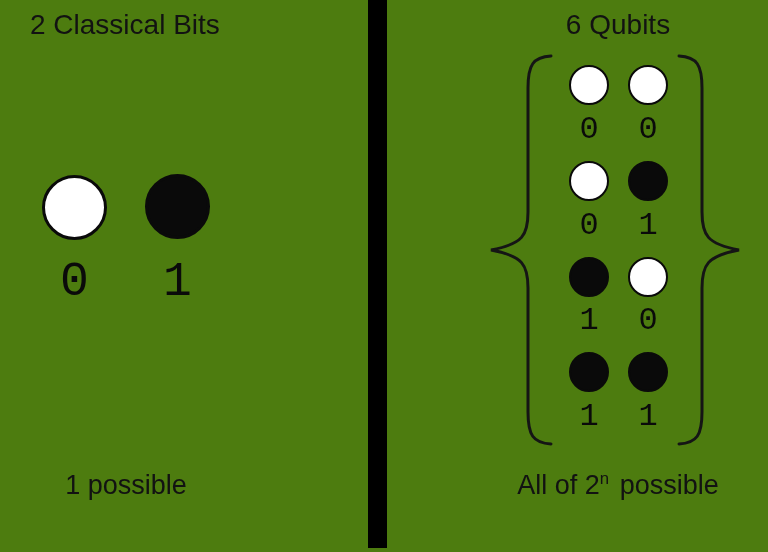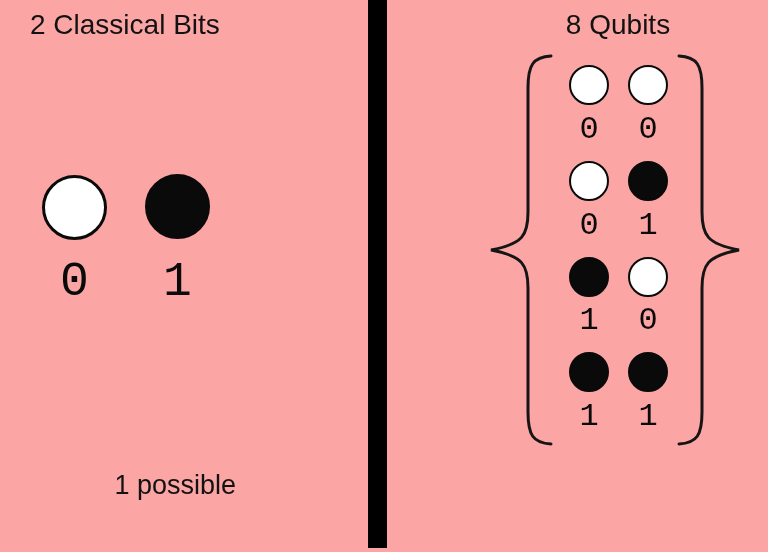--- a/index.html
+++ b/index.html
@@ -1,20 +1,20 @@
 <!DOCTYPE html>
 <html><head>
 <meta charset="utf-8">
 <style>
   html, body { margin: 0; padding: 0; }
   .canvas {
     position: relative;
     width: 768px;
     height: 552px;
-    background: #fca5a5;
+    background: #4d7c0f;
     overflow: hidden;
     font-family: "Liberation Sans", sans-serif;
     color: #000000;
   }
 
   
   .divider {
     position: absolute;
     left: 368px; top: 0;
     width: 19px; height: 548px;
@@ -30,21 +30,21 @@
     white-space: nowrap;
   }
   .title-left { left: 30px; top: 10px; text-align: left; }
   .title-right { left: 518px; top: 10px; width: 200px; text-align: center; }
 
   .caption {
     position: absolute;
     top: 468px;
     font-size: 27px;
     line-height: 35px;
-    text-align: right;
+    text-align: center;
     color: #121212;
   }
   .caption-left { left: 16px; width: 220px; }
   .caption-right { left: 493px; width: 250px; }
   .caption sup {
     font-size: 0.62em;
     line-height: 0;
   }
   .sup-gap { padding-left: 3px; }
 
@@ -118,21 +118,21 @@
 
   <div class="bit-label-lg" style="left:42px;">0</div>
   <div class="bit-label-lg" style="left:145px;">1</div>
 
   <div class="caption caption-left">
     <div>1 possible</div>
   </div>
 
   <div class="divider"></div>
 
-  <div class="panel-title title-right">8 Qubits</div>
+  <div class="panel-title title-right">6 Qubits</div>
 
   <svg class="brace brace-left" viewBox="0 0 72 396">
     <path d="M 66 4 C 48 5, 43 13, 43 36 L 43 160 C 43 183, 38 192, 6 198
              C 38 204, 43 213, 43 236 L 43 360 C 43 383, 48 391, 66 392" fill="none" stroke="#151515" stroke-width="3" stroke-linecap="round"></path>
   </svg>
   <svg class="brace brace-right" viewBox="0 0 72 396">
     <path d="M 66 4 C 48 5, 43 13, 43 36 L 43 160 C 43 183, 38 192, 6 198
              C 38 204, 43 213, 43 236 L 43 360 C 43 383, 48 391, 66 392" fill="none" stroke="#151515" stroke-width="3" stroke-linecap="round"></path>
   </svg>
 
@@ -166,15 +166,16 @@
   <div class="qrow" style="top:352px;">
     <div class="circle bit-circle-sm" data-fill="black"></div>
     <div class="circle bit-circle-sm" data-fill="black"></div>
   </div>
   <div class="qlabels" style="top:399px;">
     <span>1</span>
     <span>1</span>
   </div>
 
   <div class="caption caption-right">
+    <div><span>All of 2</span><sup>n</sup><span class="sup-gap"> possible</span></div>
   </div>
 
 </div>
 
 </body></html>

